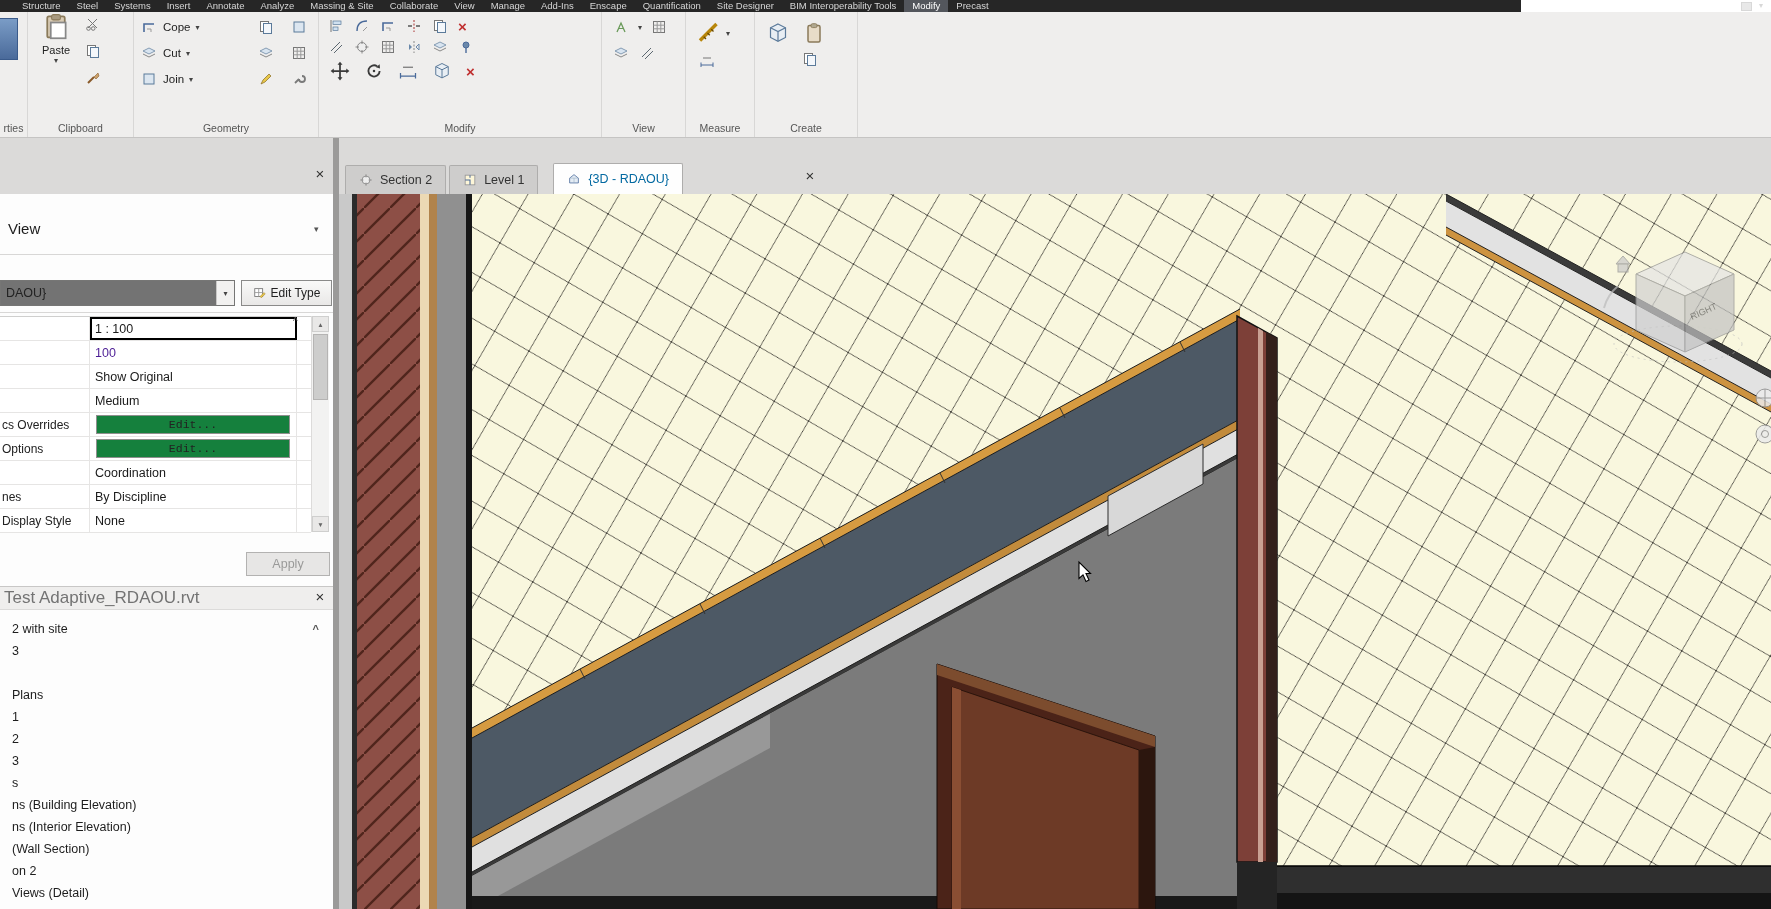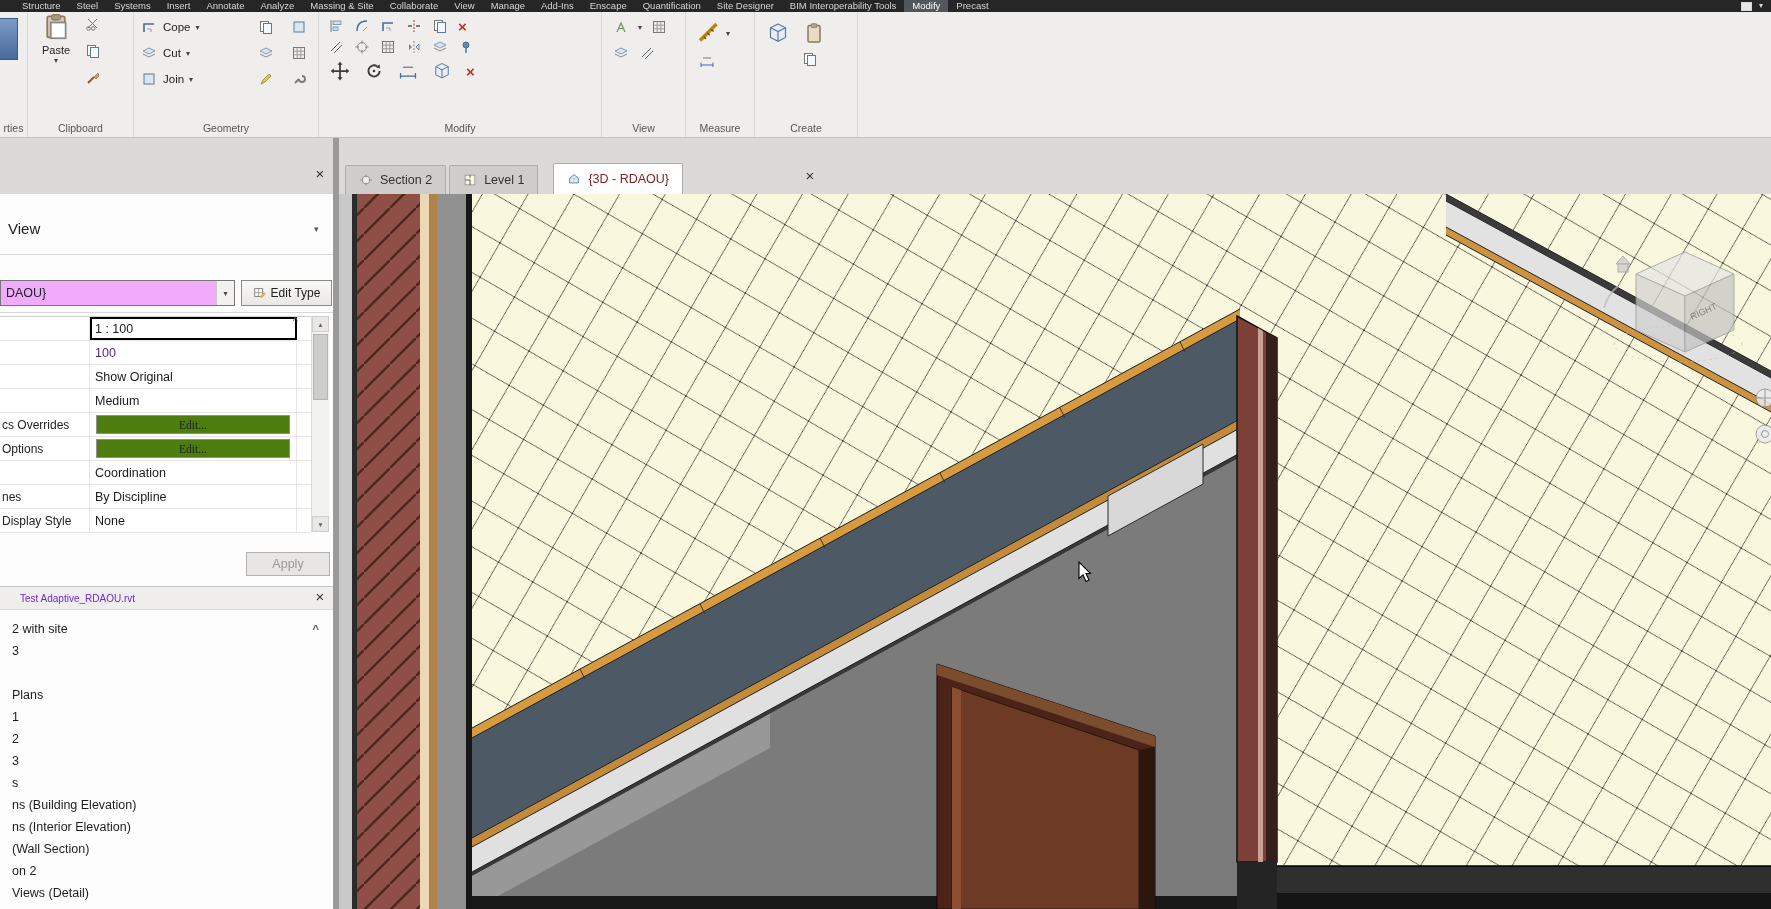--- a/index.html
+++ b/index.html
@@ -1,20 +1,20 @@
 <!DOCTYPE html>
 <html><head>
 <meta charset="utf-8">
 <style>
   html,body{margin:0;padding:0}
   body{width:1771px;height:909px;overflow:hidden;position:relative;background:#fff;
        font-family:"Liberation Sans",sans-serif;-webkit-font-smoothing:antialiased}
   .abs{position:absolute}
   
-  #titlebar{left:0;top:0;width:1771px;height:12px;background:#262626;display:flex;
+  #titlebar{left:0;top:0;width:1521px;height:12px;background:#262626;display:flex;
             align-items:center;padding-left:14px;overflow:hidden;box-sizing:border-box}
   .rtab{color:#d6d6d6;font-size:9.5px;line-height:12px;padding:0 8px;white-space:nowrap}
   .rtab.active{background:#53565c;color:#fff}
   #titlebar-right{position:absolute;right:8px;top:0;height:12px;display:flex;gap:7px;align-items:center}
   #titlebar-right .tbi{color:#d8d8d8;font-size:8px;line-height:10px}
   #titlebar-right .tbox{width:9px;height:7px;border:1px solid #d8d8d8;background:#e8e8e8}
   
   #ribbon{left:0;top:12px;width:1771px;height:126px;background:#efeeed;border-bottom:1px solid #c5c4c3;
           display:flex;box-sizing:border-box}
   .rpanel{position:relative;height:100%;border-right:1px solid #d8d7d6;box-sizing:border-box;flex:none}
@@ -25,58 +25,58 @@
   .drop{font-size:8px;color:#444}
   .redx{color:#c03030;font-weight:bold;font-size:15px;line-height:15px}
   .gtext{font-size:11.5px;color:#222}
   .mrow{display:flex;align-items:center;gap:5px;height:26px;padding-left:6px}
   
   #viewtabbar{left:0;top:138px;width:1771px;height:56px;background:#dbdad9}
   #vtabs{position:absolute;left:345px;bottom:0;display:flex;align-items:flex-end;gap:3px}
   .vtab{height:29px;display:flex;align-items:center;gap:7px;padding:0 13px;font-size:12.5px;
         background:#cecdcc;border:1px solid #aeadac;border-bottom:none;border-radius:2px 2px 0 0;
         color:#333;box-sizing:border-box;white-space:nowrap}
-  .vtab.active{background:#fefefe;color:#7f1d1d;height:31px;margin-left:12px}
+  .vtab.active{background:#fefefe;color:#0369a1;height:31px;margin-left:12px}
   .xbtn{font-size:15px;color:#333;line-height:16px;width:16px;text-align:center}
   
   #leftpanel{left:0;top:194px;width:333px;height:715px;background:#fdfdfd;overflow:hidden}
   #divider{left:333px;top:138px;width:6px;height:771px;background:#9b9a99}
   .hline{position:absolute;left:0;width:333px;height:1px;background:#d8d7d6}
   #view-row-label{position:absolute;left:8px;top:26px;font-size:15px;color:#1c1c1c}
   #view-row-chevron{position:absolute;left:314px;top:30px;font-size:9px;color:#555}
   #type-combo{position:absolute;left:0;top:86px;width:235px;height:26px;border:1px solid #767675;
-              background:#f0abfc;box-sizing:border-box;display:flex;align-items:center}
+              background:#737373;box-sizing:border-box;display:flex;align-items:center}
   #type-combo .tval{flex:1;font-size:12.5px;color:#222;padding-left:5px;overflow:hidden;white-space:nowrap}
   #type-combo .tarr{width:17px;height:100%;border-left:1px solid #c9c8c7;display:flex;align-items:center;
                     justify-content:center;font-size:8px;color:#444;background:#f2f1f0}
   #edittype-btn{position:absolute;left:241px;top:86px;width:91px;height:26px;border:1px solid #8a8a89;
                 background:linear-gradient(#f9f9f8,#e9e8e7);display:flex;align-items:center;gap:4px;
                 justify-content:center;font-size:12px;color:#222;box-sizing:border-box}
   #prop-grid{position:absolute;left:0;top:122px;width:311px;height:216px;border-top:1px solid #cfcfce;
              background:#fff;box-sizing:border-box}
   .prow{height:24px;display:flex;border-bottom:1px solid #e6e5e4;box-sizing:border-box}
   .plab{width:90px;border-right:1px solid #e6e5e4;font-size:12px;color:#222;display:flex;
         align-items:center;padding-left:2px;overflow:hidden;white-space:nowrap;box-sizing:border-box}
   .pval{width:207px;display:flex;align-items:center;padding-left:5px;font-size:12.5px;color:#1a1a1a;
         border-right:1px solid #e6e5e4;box-sizing:border-box}
   .pval.muted{color:#4c1d95}
   .pval.selected{outline:2px solid #000;outline-offset:-2px}
-  .pbtn{width:194px;height:19px;margin-left:1px;background:#4d7c0f;border:1px solid #8f8f8e;
-        font-size:11.5px;color:#222;font-family:Liberation Serif, serif}
+  .pbtn{width:194px;height:19px;margin-left:1px;background:#15803d;border:1px solid #8f8f8e;
+        font-size:11.5px;color:#222;font-family:Liberation Mono, monospace}
   #collapse-ctl{position:absolute;left:293px;top:124px;font-size:10px;color:#555;line-height:7px;text-align:center}
   #sbar{position:absolute;left:311px;top:122px;width:18px;height:216px;background:#f2f2f1;border-left:1px solid #dcdbda;box-sizing:border-box}
   .sarr{height:16px;background:#e9e8e7;border:1px solid #cfcfce;display:flex;align-items:center;
         justify-content:center;font-size:6.5px;color:#666;box-sizing:border-box}
   #sthumb{position:absolute;left:1px;top:18px;width:15px;height:66px;background:#cdcdcc;border:1px solid #b5b4b3;box-sizing:border-box}
   #sarr-down{position:absolute;bottom:0;left:0;right:0}
   #apply-btn{position:absolute;left:246px;top:358px;width:84px;height:24px;background:#e7e6e5;
              border:1px solid #b3b2b1;font-size:12.5px;color:#9a9a99;font-family:"Liberation Sans",sans-serif}
   #browser-header{position:absolute;left:0;top:392px;width:333px;height:24px;background:#efeeed;
                   border-top:1px solid #c8c7c6;border-bottom:1px solid #dcdbda;display:flex;align-items:center;box-sizing:border-box}
-  #browser-header span{font-size:10px;color:#6d28d9;padding-left:20px;white-space:nowrap}
+  #browser-header span{font-size:17px;color:#737373;padding-left:4px;white-space:nowrap}
   #browser-x{position:absolute;left:312px;top:395px}
   #browser-list{position:absolute;left:0;top:420px;width:333px;padding-top:4px}
   .brow{height:22px;display:flex;align-items:center;padding-left:12px;font-size:12.5px;color:#1d1d1d;white-space:nowrap}
   .brow .caret{margin-left:auto;margin-right:14px;color:#555;font-size:11px;font-weight:bold}
   
   #viewport{left:339px;top:194px;width:1432px;height:715px;background:#fff;overflow:hidden}
 </style>
 </head>
 <body>
 

